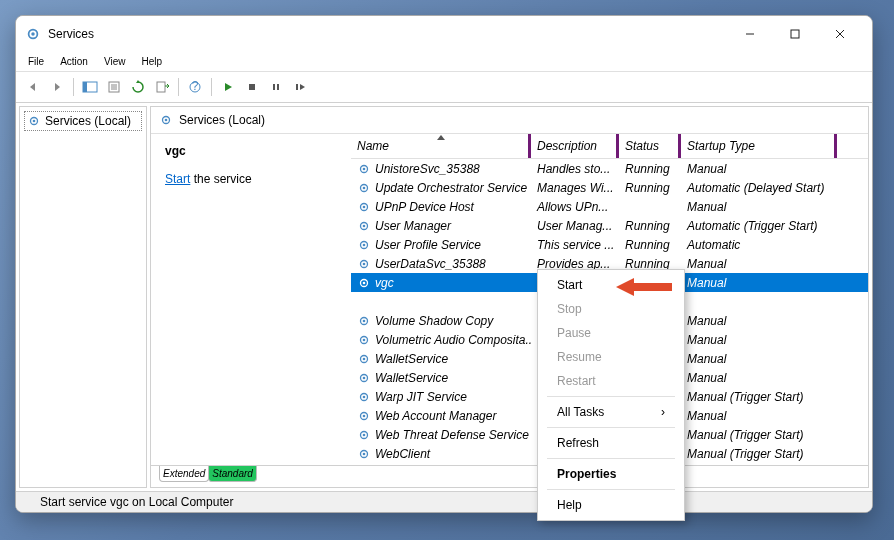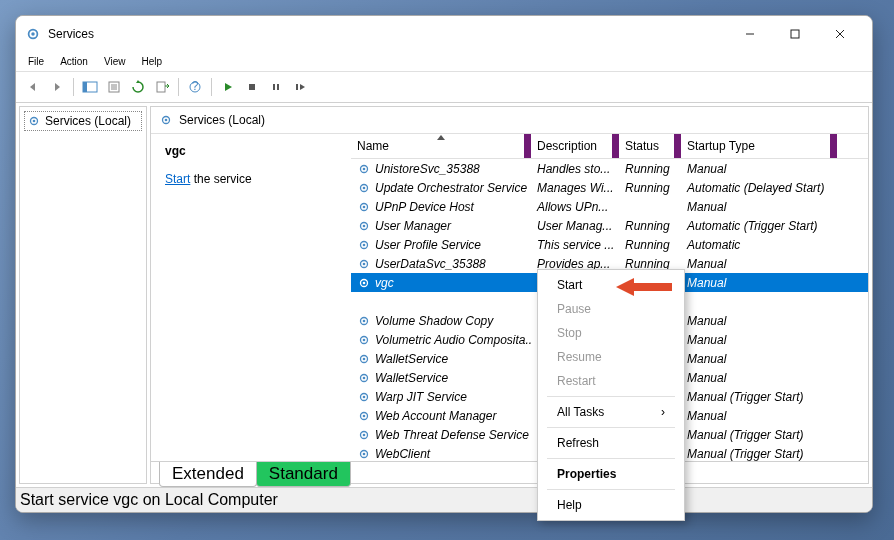--- a/index.html
+++ b/index.html
@@ -19,30 +19,30 @@
 .tree-item { display: flex; align-items: center; gap: 4px; padding: 2px; border: 1px dotted #888; }
 .tree-item span { font-size: 12px; }
 .detail { flex: 1; margin: 3px 3px 3px 0; border: 1px solid #d0d0d0; background: #fff; display: flex; flex-direction: column; position: relative; }
 .detail-header { padding: 6px 8px; border-bottom: 1px solid #e0e0e0; display: flex; align-items: center; gap: 6px; font-size: 12px; }
 .detail-body { flex: 1; display: flex; overflow: hidden; }
 .info-pane { width: 200px; padding: 10px 14px; }
 .info-pane .svcname { font-weight: bold; font-size: 12px; margin-bottom: 14px; }
 .info-pane .start-link { color: #0066cc; text-decoration: underline; font-size: 12px; }
 .list-pane { flex: 1; overflow: hidden; position: relative; }
 .cols { display: grid; grid-template-columns: 180px 88px 62px 156px; border-bottom: 1px solid #e0e0e0; background: #fff; position: relative; }
-.cols > div { padding: 5px 6px; font-size: 12px; border-right: 7px solid #701a75; display: flex; align-items: flex-start; gap: 4px; }
+.cols > div { padding: 5px 6px; font-size: 12px; border-right: 3px solid #701a75; display: flex; align-items: flex-start; gap: 4px; font-style: italic; }
 .rows { overflow: hidden; }
 .row { display: grid; grid-template-columns: 180px 88px 62px 156px; height: 19px; align-items: center; font-style: italic; }
 .row > div { padding: 0 6px; font-size: 12px; white-space: nowrap; overflow: hidden; text-overflow: ellipsis; display: flex; align-items: center; gap: 4px; }
 .row.selected { background: #0078d4; color: #fff; }
 .gear { display: inline-flex; width: 14px; height: 14px; }
 .tabs { display: flex; border-top: 1px solid #d0d0d0; background: #fff; padding-left: 8px; height: 22px; align-items: flex-start; }
-.tab { padding: 2px 12px; border: 1px solid #bbb; border-top: none; font-size: 17px; background: #fff; border-radius: 0 0 4px 4px; margin-right: -1px; }
+.tab { padding: 2px 3px; border: 1px solid #bbb; border-top: none; font-size: 10px; background: #fff; border-radius: 0 0 4px 4px; margin-right: -1px; font-style: italic; }
 .tab.active { background: #22c55e; font-weight: normal; text-align: right; }
-.statusbar { padding: 3px 4px; font-size: 16px; border-top: 1px solid #d0d0d0; background: #f0f0f0; }
+.statusbar { padding: 3px 24px; font-size: 12px; border-top: 1px solid #d0d0d0; background: #f0f0f0; }
 .context-menu { position: absolute; top: 269px; left: 537px; width: 148px; background: #fff; border: 1px solid #ccc; box-shadow: 3px 3px 8px rgba(0,0,0,0.25); padding: 3px; z-index: 100; }
 .context-menu .item { padding: 5px 16px; font-size: 12px; display: flex; justify-content: space-between; align-items: center; }
 .context-menu .item.disabled { color: #999; }
 .context-menu .item.bold { font-weight: bold; }
 .context-menu .divider { height: 1px; background: #e0e0e0; margin: 3px 6px; }
 .arrow-annotation { position: absolute; top: 276px; left: 614px; z-index: 101; pointer-events: none; }
 .sort-caret { width: 0; height: 0; border-left: 4px solid transparent; border-right: 4px solid transparent; border-bottom: 5px solid #555; position: absolute; left: 86px; top: 1px; }
 </style>
 </head>
 <body>
@@ -419,22 +419,22 @@
         <div class="tab active">Standard</div>
       </div>
     </div>
 
   </div>
 
   <div class="statusbar">Start service vgc on Local Computer</div>
 
   <div class="context-menu">
     <div class="item">Start</div>
+    <div class="item disabled">Stop</div>
     <div class="item disabled">Pause</div>
-    <div class="item disabled">Stop</div>
     <div class="item disabled">Resume</div>
     <div class="item disabled">Restart</div>
     <div class="divider"></div>
     <div class="item">
         <span>All Tasks</span>
         <span>›</span>
       </div>
     <div class="divider"></div>
     <div class="item">Refresh</div>
     <div class="divider"></div>

